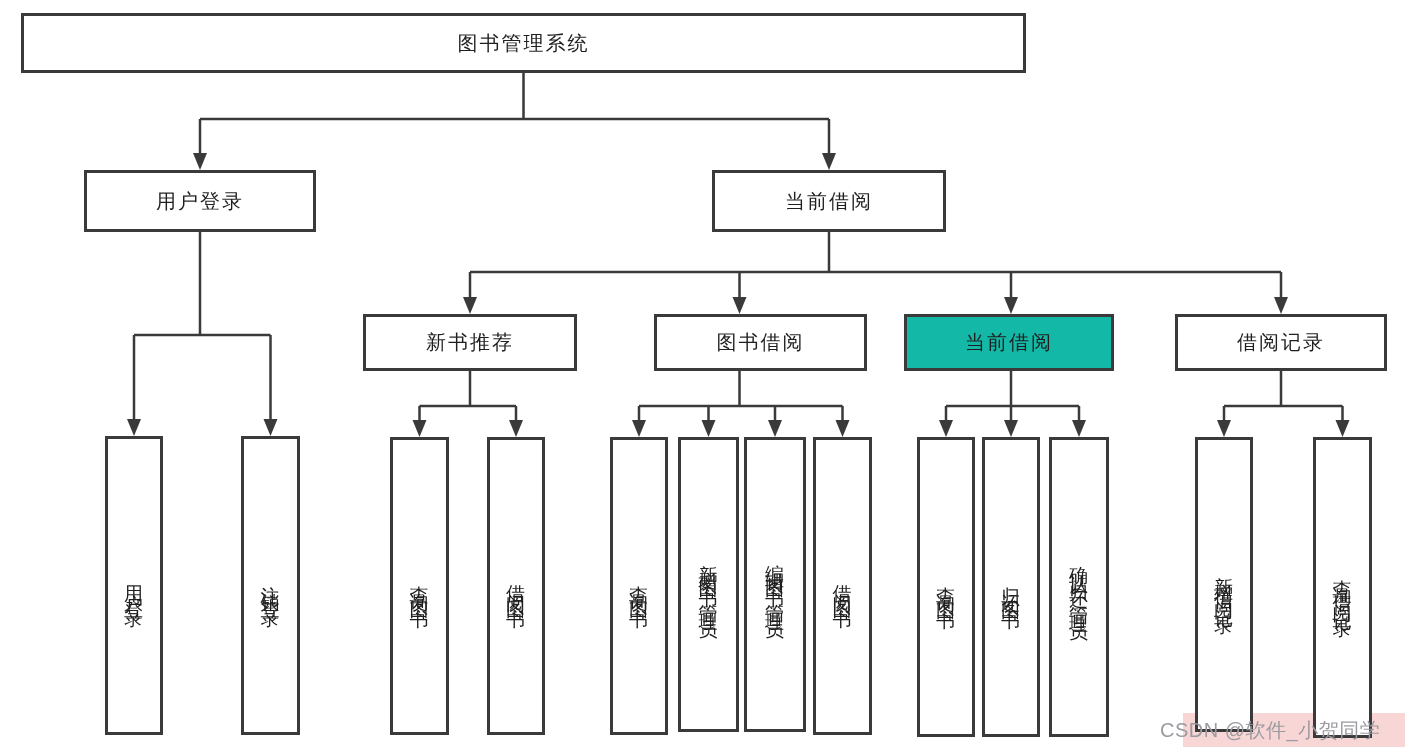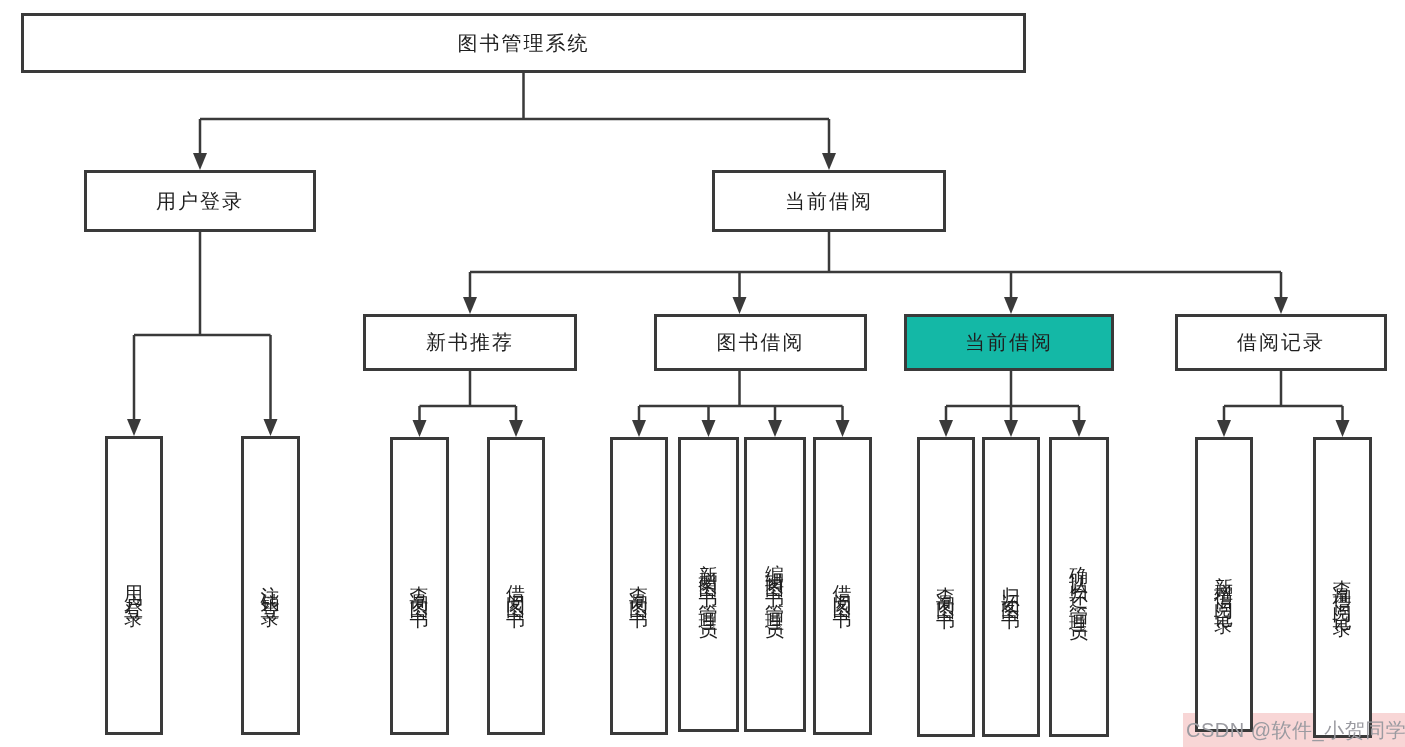--- a/index.html
+++ b/index.html
@@ -66,14 +66,14 @@
       <div class="node v" style="left: 610px; top: 437px; width: 58px; height: 298px; border-color: rgb(58, 58, 58); background: rgb(255, 255, 255); color: rgb(31, 31, 31);">查询图书</div>
       <div class="node v" style="left: 678px; top: 437px; width: 61px; height: 295px; border-color: rgb(58, 58, 58); background: rgb(255, 255, 255); color: rgb(31, 31, 31);">新增图书（管理员）</div>
       <div class="node v" style="left: 744px; top: 437px; width: 62px; height: 295px; border-color: rgb(58, 58, 58); background: rgb(255, 255, 255); color: rgb(31, 31, 31);">编辑图书（管理员）</div>
       <div class="node v" style="left: 813px; top: 437px; width: 59px; height: 298px; border-color: rgb(58, 58, 58); background: rgb(255, 255, 255); color: rgb(31, 31, 31);">借阅图书</div>
       <div class="node v" style="left: 917px; top: 437px; width: 58px; height: 300px; border-color: rgb(58, 58, 58); background: rgb(255, 255, 255); color: rgb(31, 31, 31);">查询图书</div>
       <div class="node v" style="left: 982px; top: 437px; width: 58px; height: 300px; border-color: rgb(58, 58, 58); background: rgb(255, 255, 255); color: rgb(31, 31, 31);">归还图书</div>
       <div class="node v" style="left: 1049px; top: 437px; width: 60px; height: 300px; border-color: rgb(58, 58, 58); background: rgb(255, 255, 255); color: rgb(31, 31, 31);">确认归还（管理员）</div>
       <div class="node v" style="left: 1195px; top: 437px; width: 58px; height: 295px; border-color: rgb(58, 58, 58); background: rgb(255, 255, 255); color: rgb(31, 31, 31);">新增借阅记录</div>
       <div class="node v" style="left: 1313px; top: 437px; width: 59px; height: 301px; border-color: rgb(58, 58, 58); background: rgb(255, 255, 255); color: rgb(31, 31, 31);">查询借阅记录</div>
     </div>
-  <div class="watermark" style="left:1186px;top:717px;">CSDN @软件_小贺同学</div>
+  <div class="watermark" style="left:1160px;top:717px;">CSDN @软件_小贺同学</div>
 </div>
 
 </body></html>

